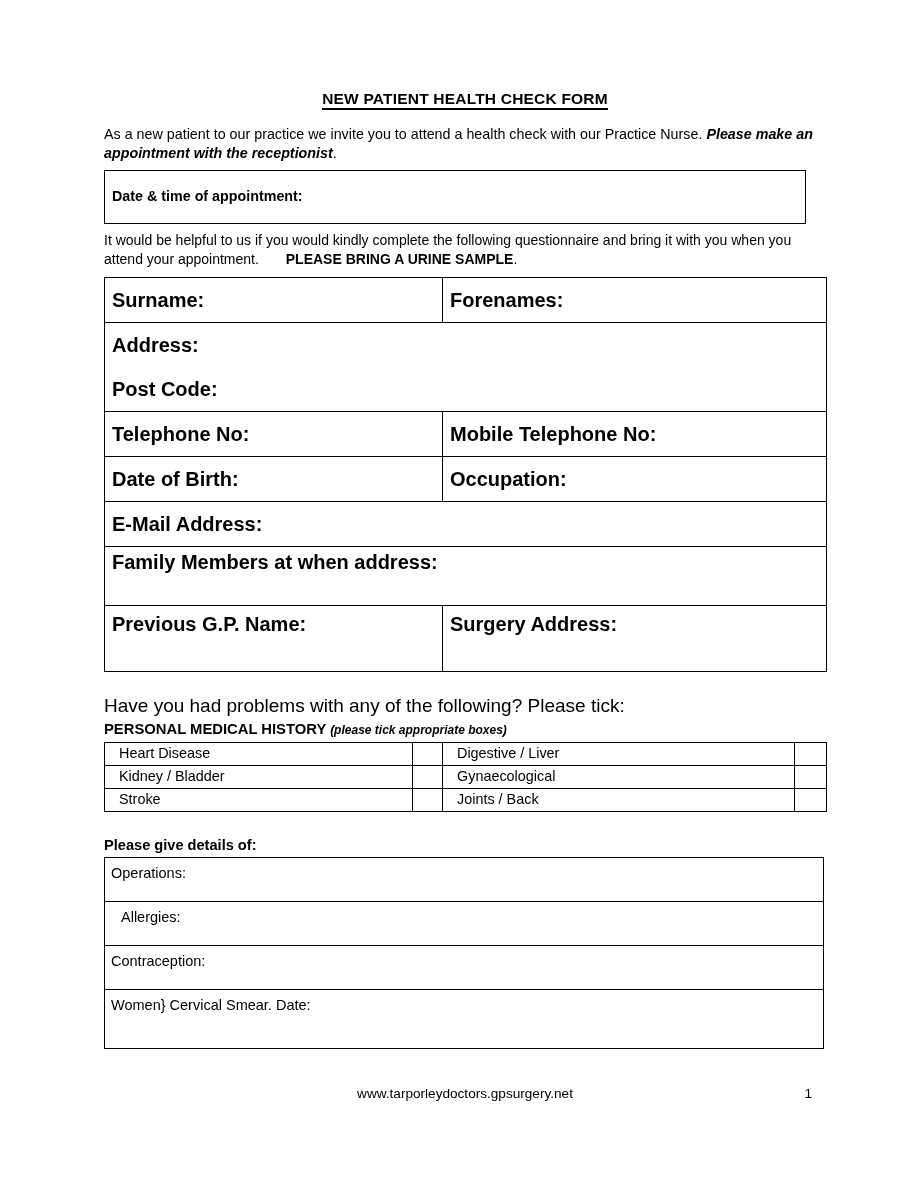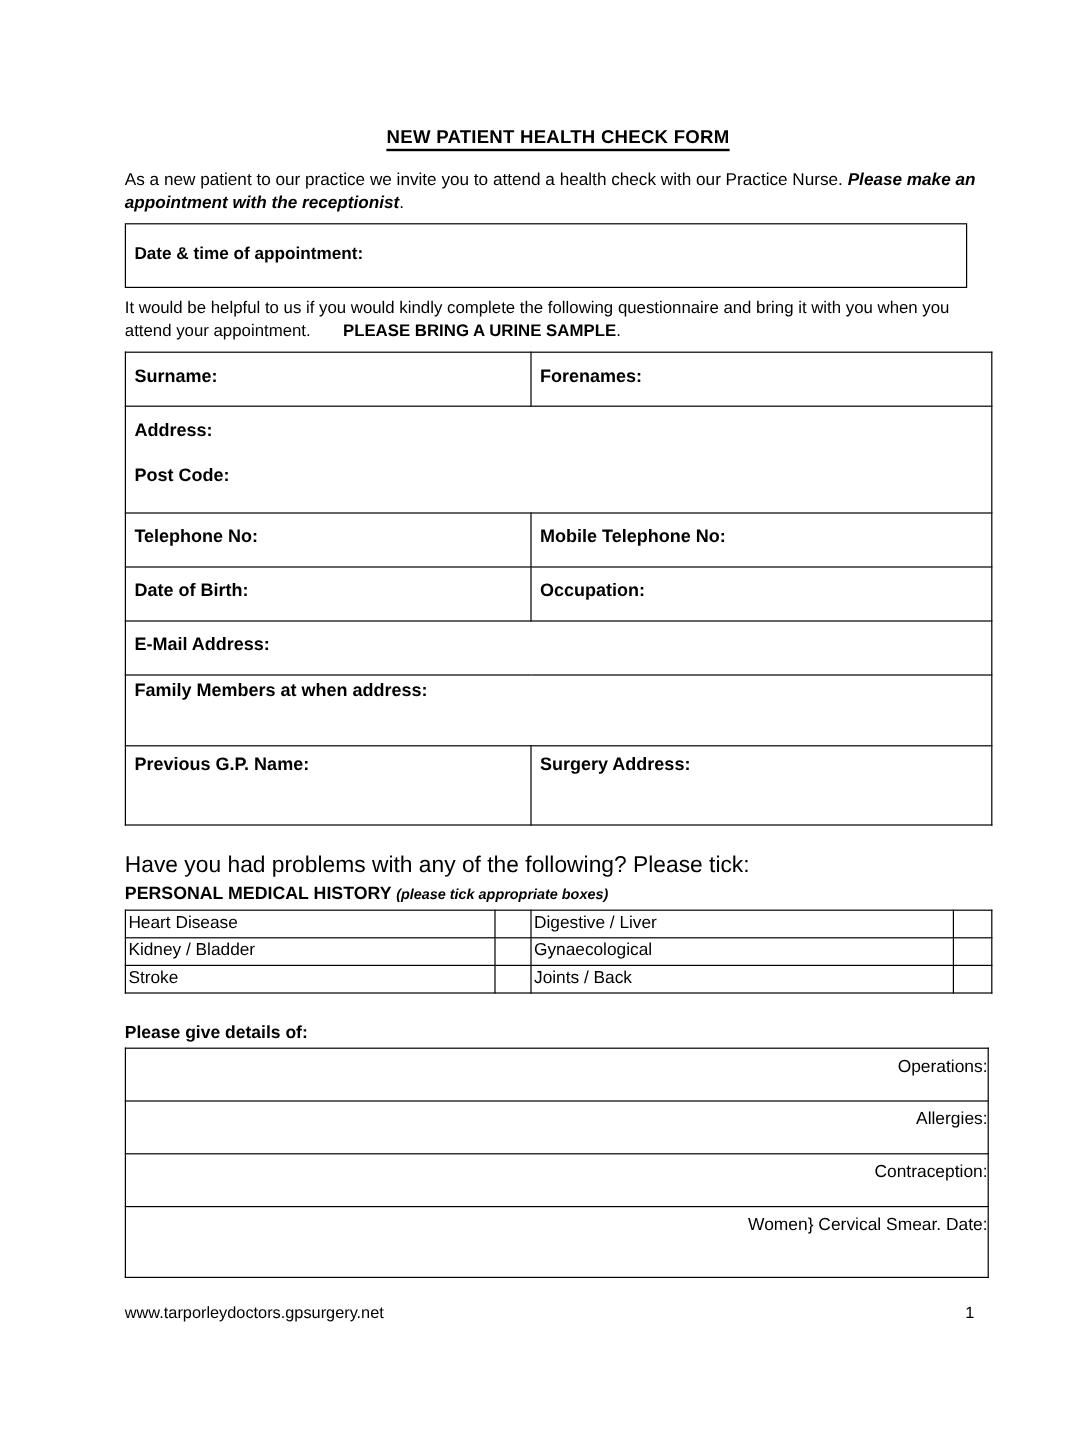--- a/index.html
+++ b/index.html
@@ -20,21 +20,21 @@
     position: absolute;
     left: 0; top: 0;
     width: 900px;
     height: 1200px;
     background: #ffffff;
   }
 
   .content {
     position: absolute;
     left: 104px;
-    top: 106px;
+    top: 90px;
     width: 722px;
   }
 
   
   .doc-title {
     text-align: center;
     font-size: 15.5px;
     font-weight: bold;
     letter-spacing: 0.2px;
     margin: 0 0 4px 0;
@@ -90,21 +90,21 @@
     table-layout: fixed;
     width: 722px;
     margin-top: 9px;
   }
   table.formtbl td {
     border: 1.5px solid #000;
     vertical-align: top;
     padding: 0;
   }
   .celllabel {
-    font-size: 15px;
+    font-size: 20px;
     font-weight: bold;
     padding: 11px 0 0 7px;
     display: block;
     white-space: nowrap;
   }
   .celllabel.sub {
     padding-top: 21px;
   }
 
   
@@ -126,21 +126,21 @@
   }
   table.mhtbl {
     border-collapse: collapse;
     table-layout: fixed;
     width: 722px;
     margin-top: 3px;
   }
   table.mhtbl td {
     border: 1.4px solid #000;
     height: 22px;
-    padding: 0 0 0 2px;
+    padding: 0 0 0 14px;
     font-size: 14.4px;
     vertical-align: middle;
     line-height: 1;
     white-space: nowrap;
   }
   table.mhtbl td.tick { padding: 0; }
 
   
   .details-header {
     font-size: 14.6px;
@@ -152,35 +152,35 @@
     table-layout: fixed;
     width: 720px;
     margin-top: 4px;
   }
   table.dettbl td {
     border: 1.6px solid #000;
     padding: 8px 0 0 6px;
     font-size: 14.5px;
     vertical-align: top;
     line-height: 1;
-    text-align: right;
   }
 
   
   .footer {
     position: absolute;
     left: 104px;
     top: 1086px;
     width: 722px;
     font-size: 13.6px;
   }
   .footer-url {
     position: absolute;
     left: 0;
     width: 722px;
+    text-align: center;
   }
   .footer-page {
     position: absolute;
     right: 14px;
     top: 0;
   }
 </style>
 </head>
 <body>
 

